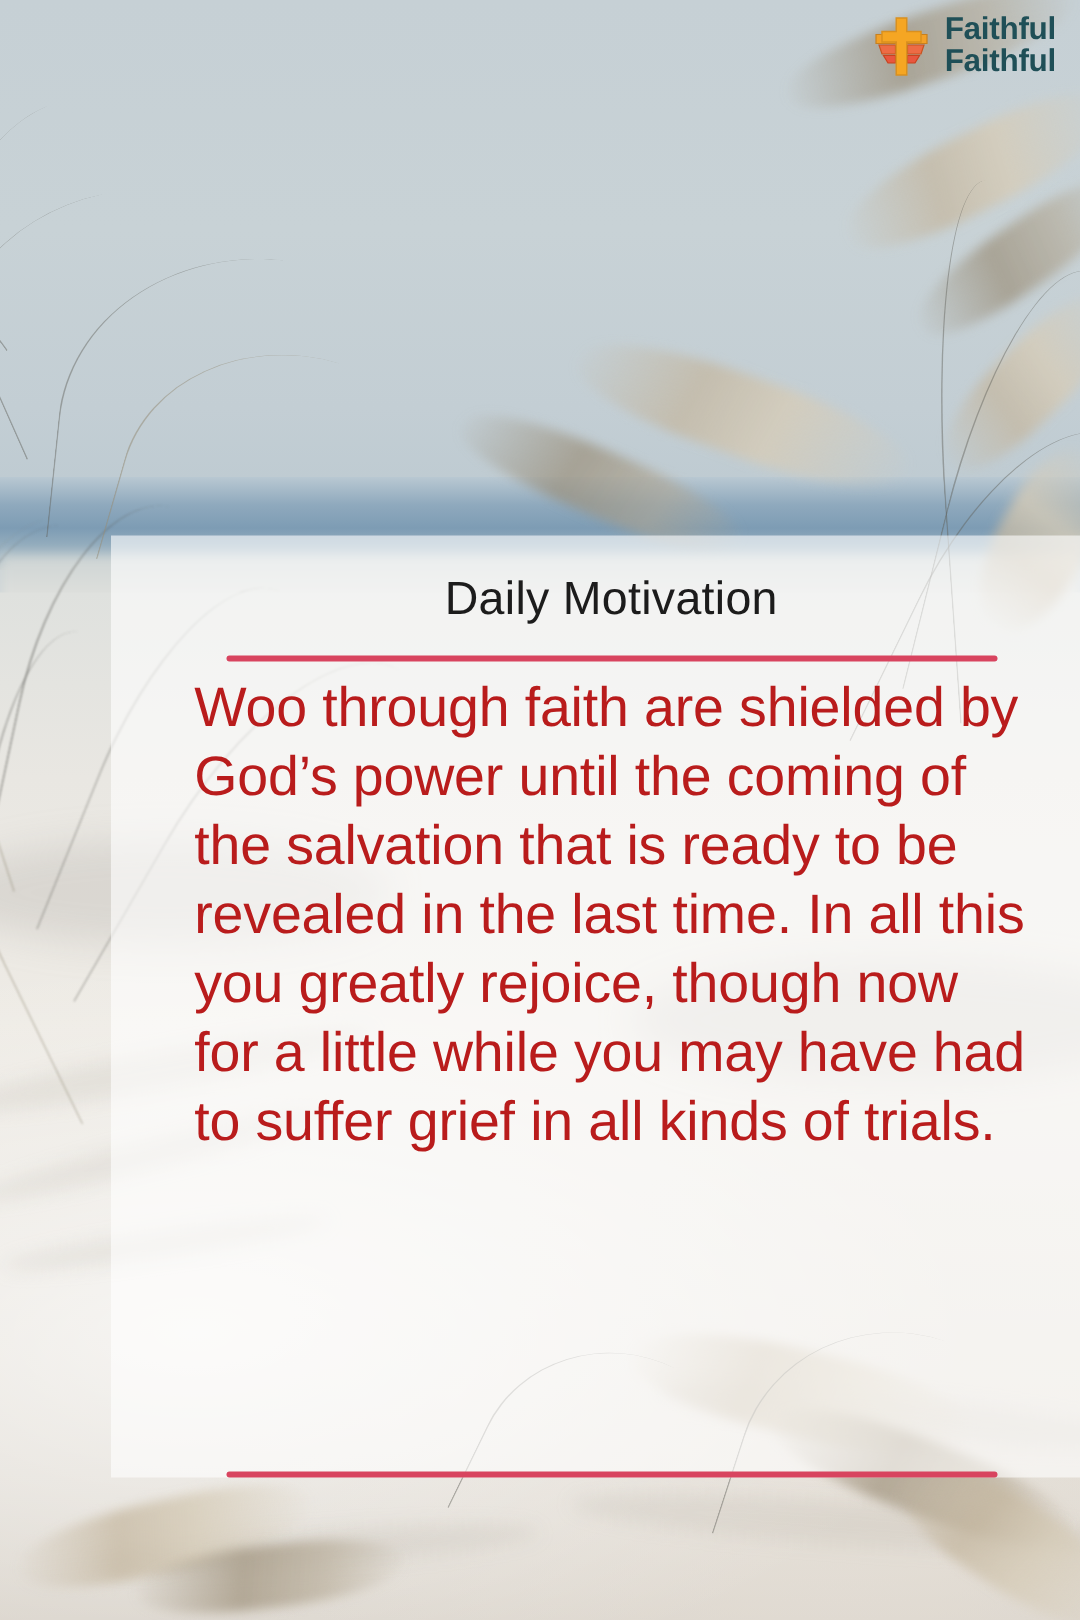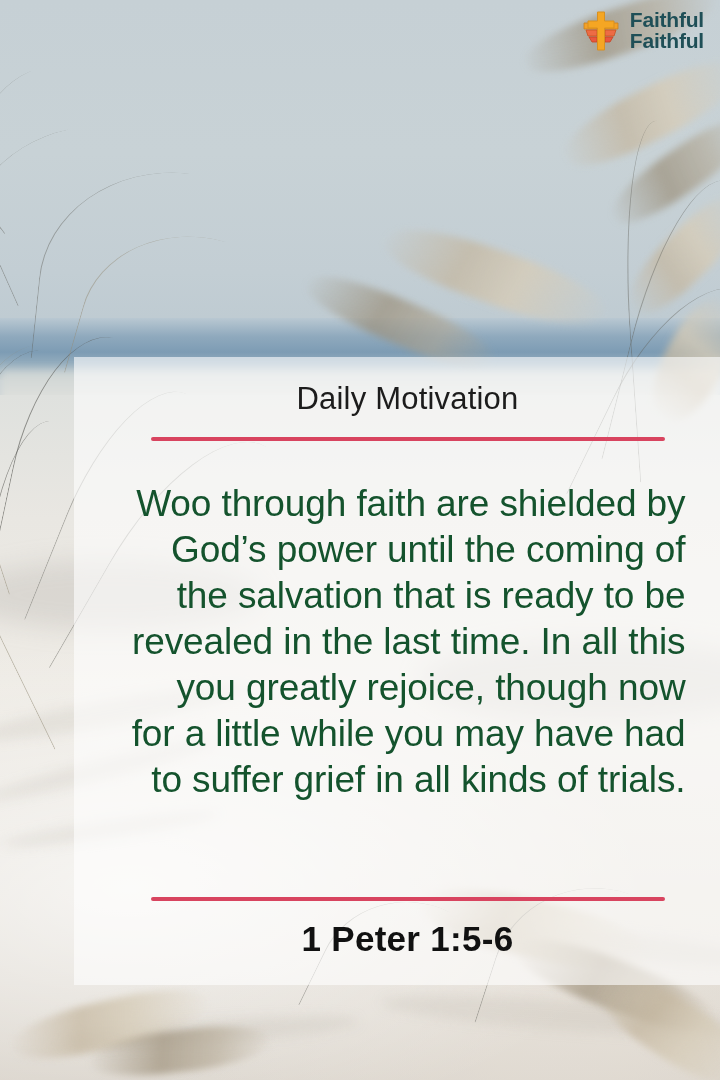--- a/index.html
+++ b/index.html
@@ -125,26 +125,26 @@
 
   .rule {
     width:514px; height:4px;
     background:#d8445f;
     border-radius:2px;
     margin-top:20px;
   }
   .rule-bottom { margin-top:0; }
 
   .verse {
-    margin-top:40px;
+    margin-top:8px;
     width:556px;
-    text-align:right;
+    text-align:left;
     font-size:37px;
     line-height:1.245;
-    color:#14532d;
+    color:#b91c1c;
     font-weight:300;
     letter-spacing:-0.1px;
   }
 
   .spacer { flex:1 1 auto; }
 
   .reference {
     font-size:35px;
     font-weight:bold;
     color:#111;
@@ -230,16 +230,15 @@
       <span>Faithful</span>
     </div>
   </div>
 
   <div class="card">
     <div class="card-title">Daily Motivation</div>
     <div class="rule"></div>
     <div class="verse">Woo through faith are shielded by God’s power until the coming of the salvation that is ready to be revealed in the last time. In all this you greatly rejoice, though now for a little while you may have had to suffer grief in all kinds of trials.</div>
     <div class="spacer"></div>
     <div class="rule rule-bottom"></div>
-    <div class="reference">1 Peter 1:5-6</div>
   </div>
 
 </div>
 
 </body></html>

